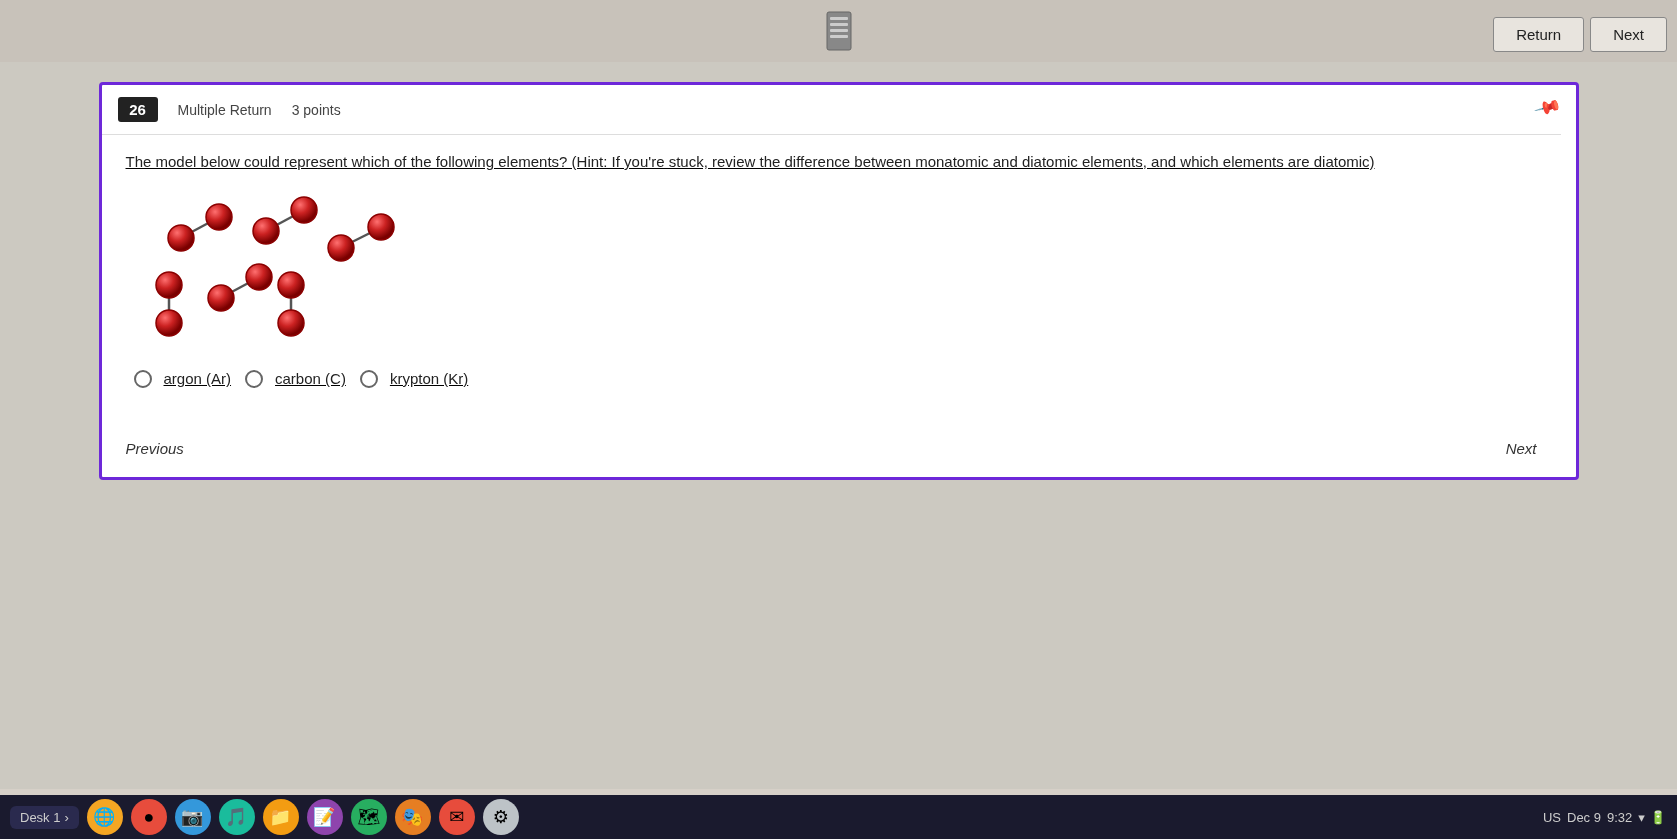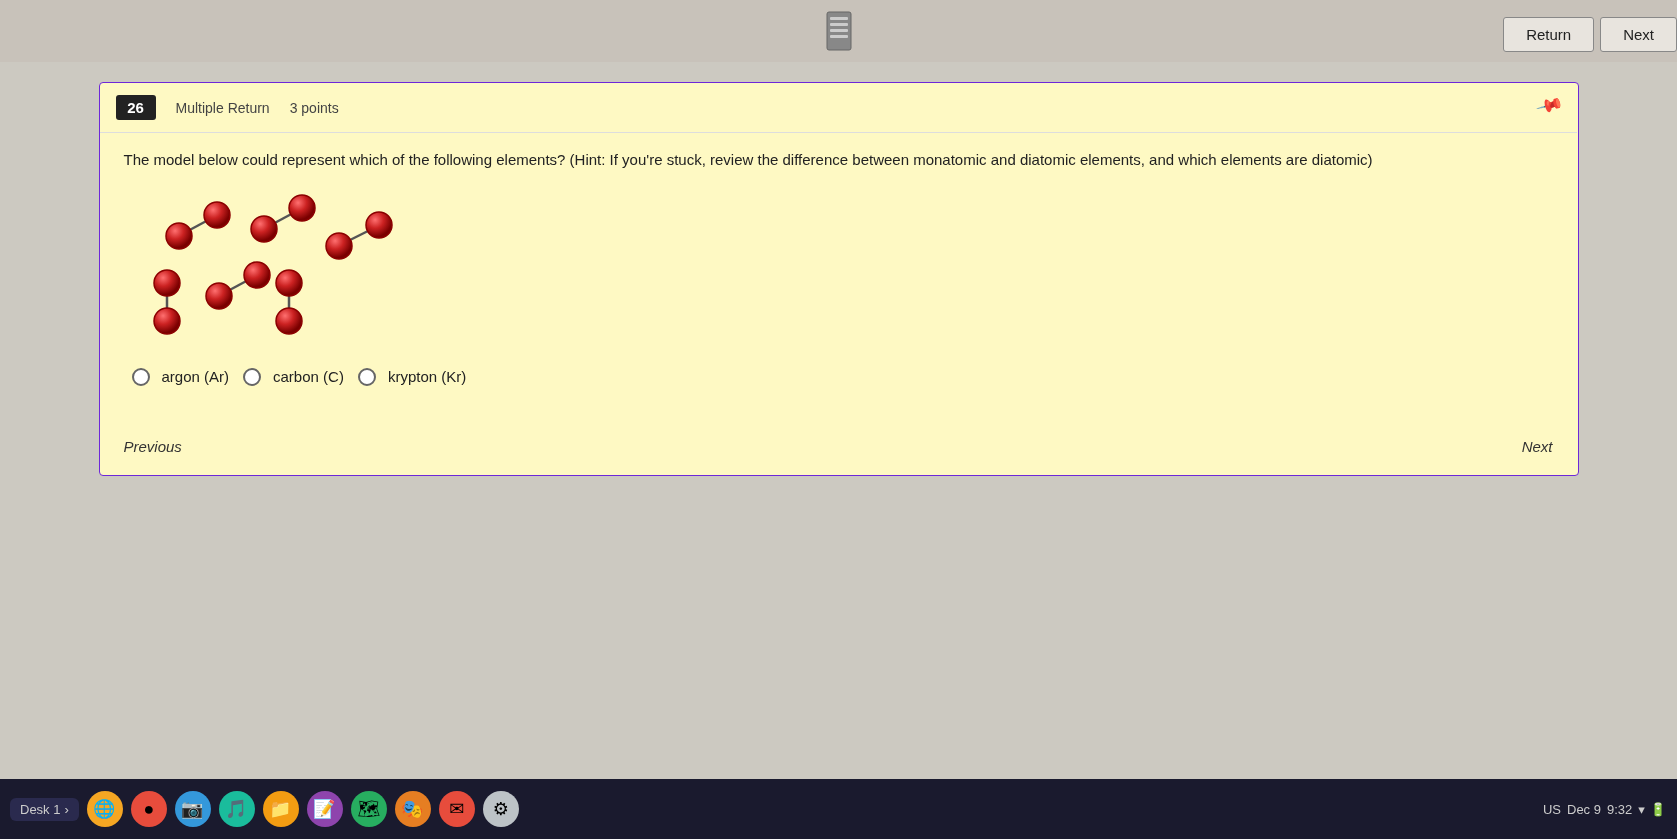--- a/index.html
+++ b/index.html
@@ -16,20 +16,21 @@
     .top-bar {
       position: absolute;
       top: 0;
       left: 0;
       right: 0;
       height: 70px;
       background: #c8c2ba;
       display: flex;
       align-items: center;
       justify-content: flex-end;
+      padding-right: 10px;
       gap: 6px;
       border-bottom: 1px solid #aaa;
     }
 
     .top-center-icon {
       position: absolute;
       left: 50%;
       transform: translateX(-50%);
       top: 10px;
     }
@@ -53,25 +54,25 @@
       bottom: 50px;
       background: #ccc9c1;
       overflow-y: auto;
       display: flex;
       align-items: flex-start;
       justify-content: center;
       padding: 20px;
     }
 
     .question-card {
-      background: #fef9c3;
-      border: 1px solid #6d28d9;
+      background: #ffffff;
+      border: 3px solid #6d28d9;
       border-radius: 4px;
       width: 1480px;
-      padding: 0 1px 20px 0;
+      padding: 0 15px 20px 0;
       position: relative;
     }
 
     .question-header {
       display: flex;
       align-items: center;
       padding: 12px 16px;
       border-bottom: 1px solid #ddd;
       gap: 20px;
     }
@@ -101,20 +102,21 @@
       position: absolute;
       right: 16px;
       top: 12px;
       font-size: 18px;
       color: #888;
       transform: rotate(30deg);
     }
 
     .question-body {
       padding: 16px 24px;
+      text-decoration: underline;
     }
 
     .question-text {
       font-size: 15px;
       color: #222;
       line-height: 1.5;
       margin-bottom: 16px;
     }
 
     
@@ -184,21 +186,21 @@
       text-decoration: none;
       font-style: italic;
     }
 
     
     .taskbar {
       position: absolute;
       bottom: 0;
       left: 0;
       right: 0;
-      height: 60px;
+      height: 44px;
       background: #1a1a2e;
       display: flex;
       align-items: center;
       padding: 0 10px;
       gap: 8px;
     }
 
     .taskbar-item {
       background: #2a2a4e;
       border-radius: 6px;

